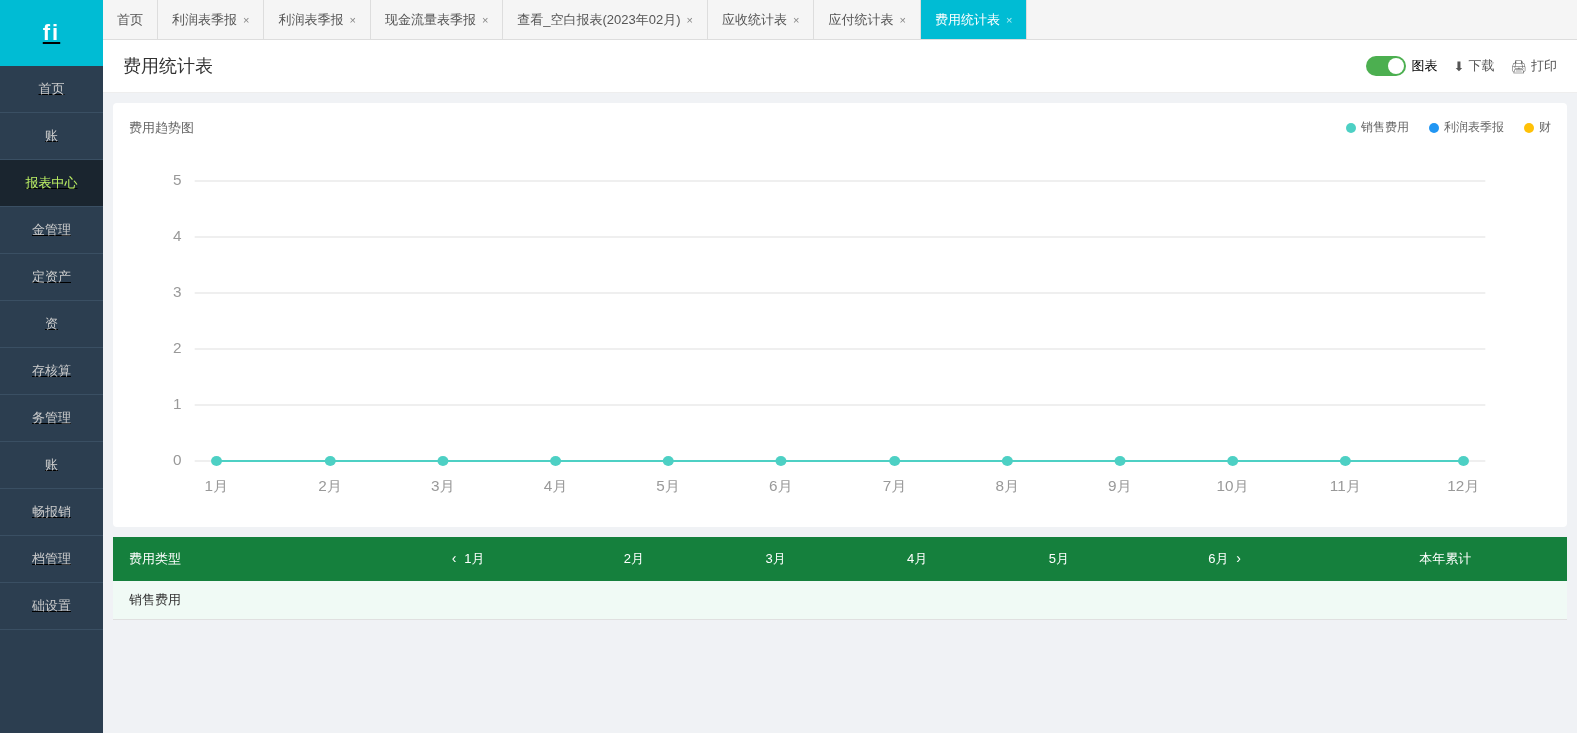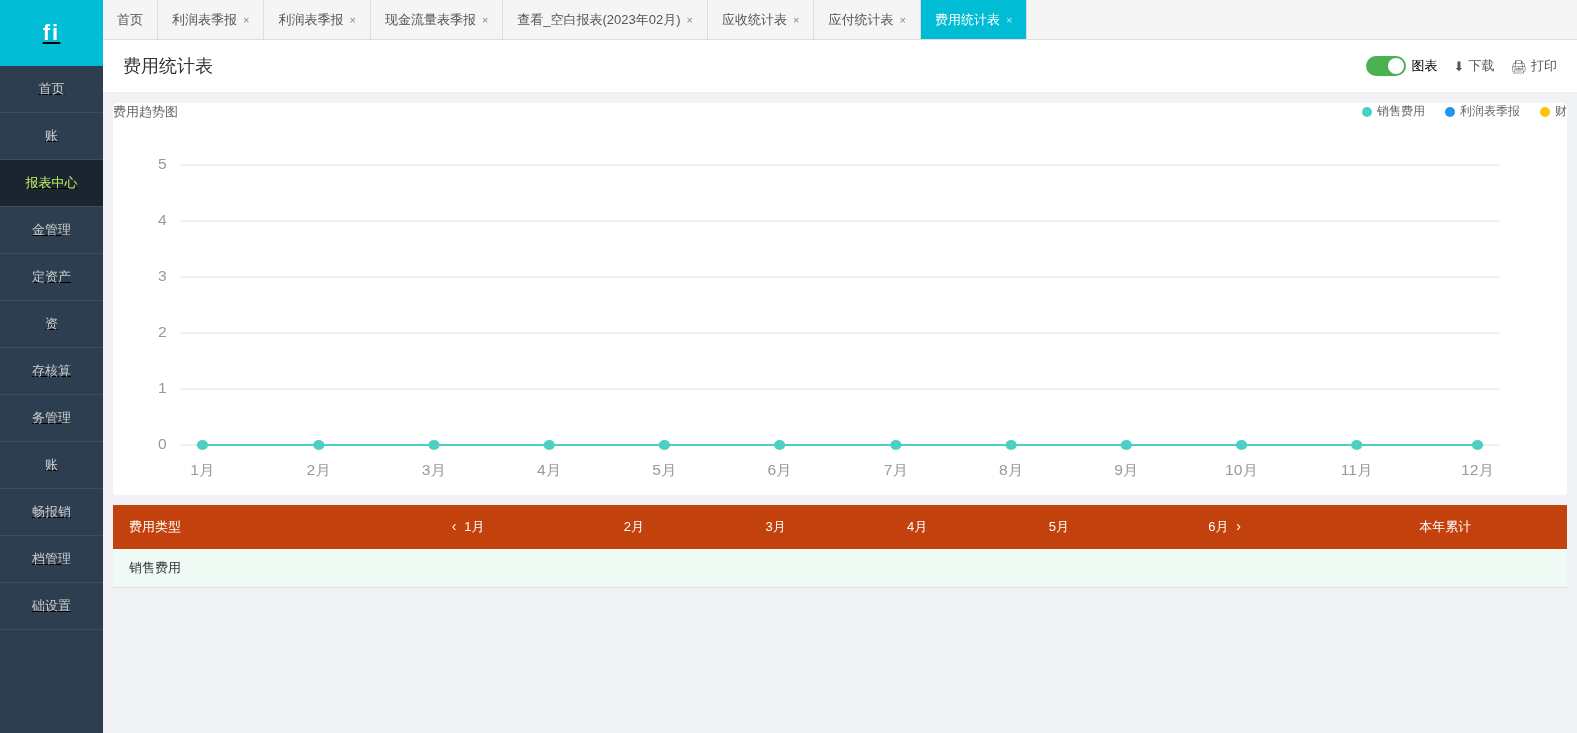--- a/index.html
+++ b/index.html
@@ -135,20 +135,21 @@
       gap: 4px;
       color: #555;
       cursor: pointer;
       font-size: 13px;
     }
 
     
     .chart-section {
       background: white;
       margin: 10px;
+      padding: 16px;
       border-radius: 4px;
       flex-shrink: 0;
     }
     .chart-title {
       font-size: 13px;
       color: #666;
       margin-bottom: 10px;
     }
     .legend-item {
       display: flex;
@@ -178,21 +179,21 @@
     .table-section {
       margin: 0 10px 10px 10px;
       flex-shrink: 0;
     }
     .data-table {
       width: 100%;
       border-collapse: collapse;
       font-size: 13px;
     }
     .data-table thead tr {
-      background: #c2410c;
+      background: #15803d;
       color: white;
       height: 44px;
     }
     .data-table thead th {
       padding: 10px 12px;
       text-align: center;
       border: none;
       font-weight: normal;
       position: relative;
     }

